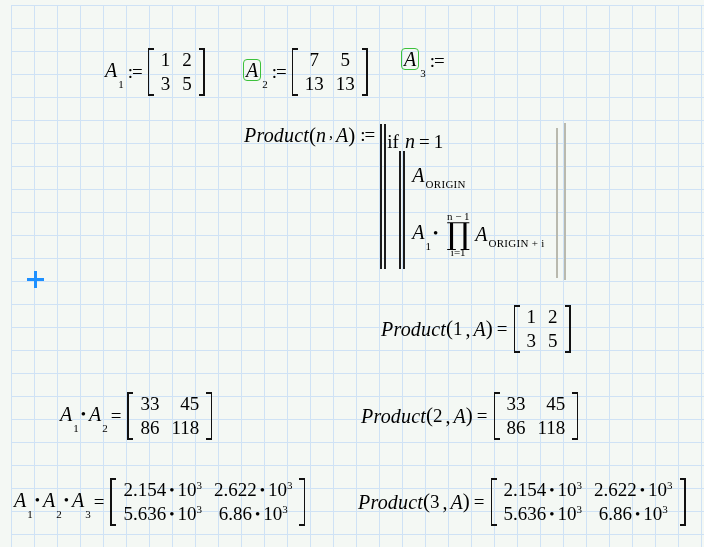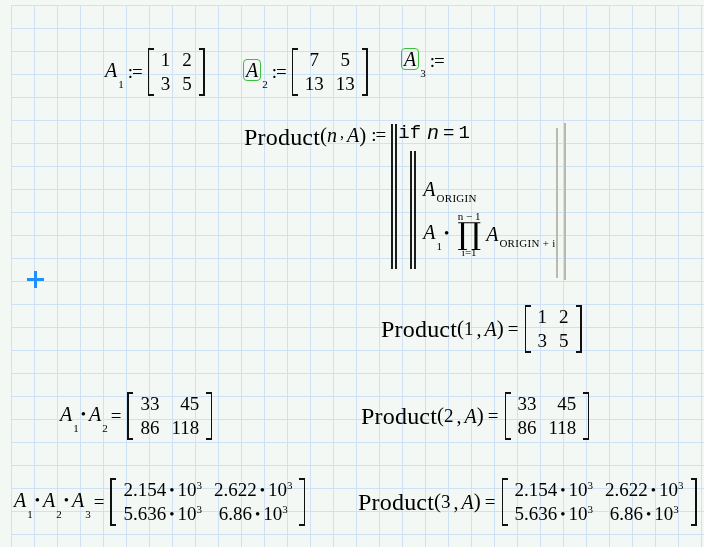--- a/index.html
+++ b/index.html
@@ -49,21 +49,22 @@
   .mathrow {
     display: inline-flex;
     align-items: center;
     font-size: 20px;
   }
   .var {
     font-style: italic;
     font-size: 20px;
   }
   .fname {
-    font-size: 24px;
+    font-style: italic;
+    font-size: 20px;
     letter-spacing: .2px;
   }
   .sub {
     font-style: normal;
     font-size: 11px;
     vertical-align: sub;
     position: relative;
     top: 6px;
     left: 1px;
   }
@@ -171,23 +172,22 @@
   #program-block {
     display: flex;
     align-items: stretch;
   }
   .prog-body {
     display: flex;
     flex-direction: column;
   }
   .prog-line {
     display: flex;
-    align-items: flex-start;
+    align-items: flex-end;
     font-size: 19px;
-    font-family: Liberation Mono, monospace;
   }
   .kw {
     font-style: normal;
     font-size: 19px;
     padding-right: 6px;
   }
   .indent-wrap {
     display: flex;
     align-items: stretch;
   }
@@ -334,21 +334,21 @@
 
         <div class="prog-line" style="height:27px;">
           <span class="kw">if</span>
           <span class="var">n</span>
           <span class="eq">=</span>
           <span style="font-style:normal; font-size:19px;">1</span>
         </div>
 
         <div class="indent-wrap" style="height:48px; padding-left:12px;">
           <span class="progbar"></span>
-          <div style="display:flex; align-items:flex-end; padding-left:6px;">
+          <div style="display:flex; align-items:center; padding-left:6px;">
             <span class="var"><span>A</span><span class="subcap">ORIGIN</span></span>
           </div>
         </div>
 
 
         <div class="indent-wrap" style="height:70px; padding-left:12px;">
           <span class="progbar"></span>
           <div style="display:flex; align-items:center; padding-left:6px;">
             <span class="var"><span>A</span><span class="sub">1</span></span>
             <span class="dotop">•</span>

